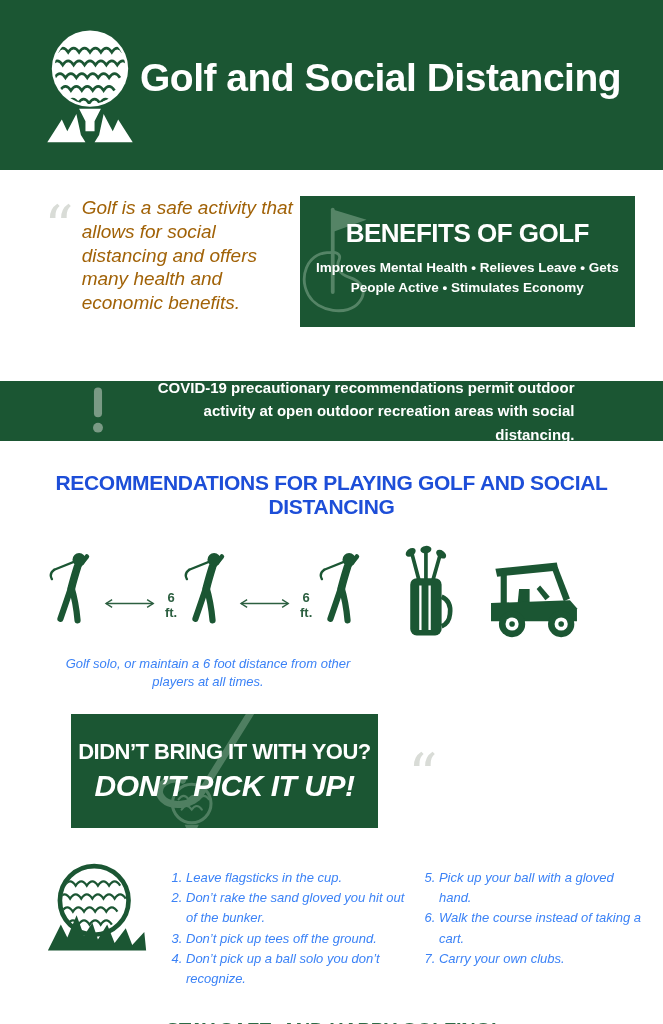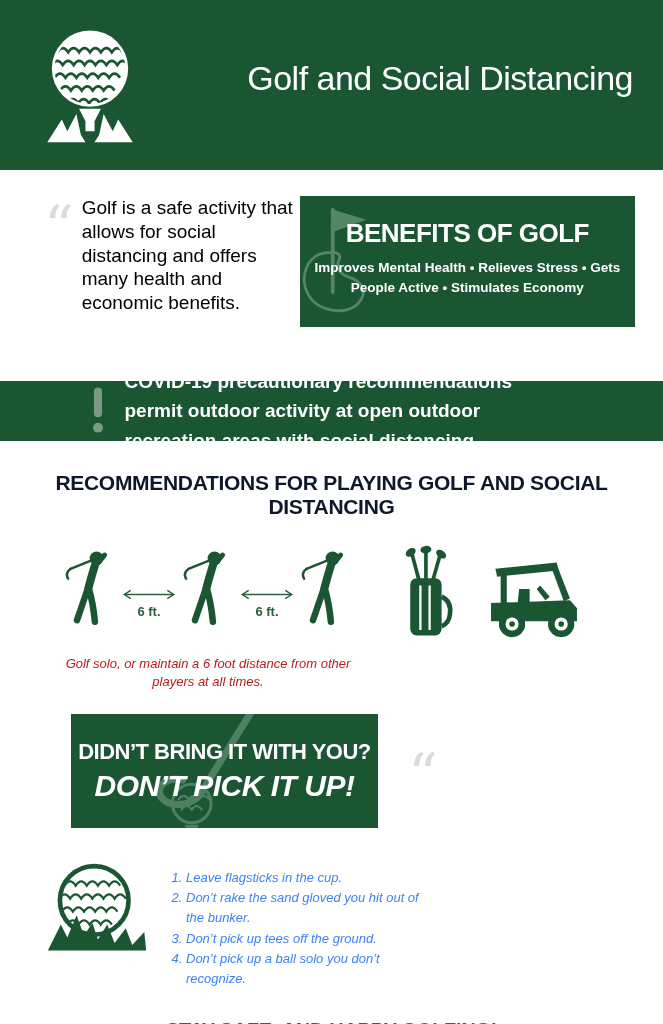--- a/index.html
+++ b/index.html
@@ -3,49 +3,49 @@
 <meta charset="utf-8">
 <style>
   * { margin:0; padding:0; box-sizing:border-box; }
   body { background:#9aa0a6; font-family:"Liberation Sans", sans-serif; }
   .page { width:663px; height:1024px; margin:0 auto; background:#ffffff;
           display:flex; flex-direction:column; overflow:hidden; position:relative; }
 
   
   .header { height:170px; background:#1b5633; display:flex; align-items:center; padding:0 30px 0 40px; flex:none; }
   .header svg { flex:none; }
-  .header-title { flex:1; text-align:right; color:#fff; font-size:34px; font-weight:normal; letter-spacing:-0.5px; padding-bottom:14px; }
+  .header-title { flex:1; text-align:left; color:#fff; font-size:39px; font-weight:bold; letter-spacing:-0.5px; padding-bottom:14px; }
 
   
   .intro { display:flex; align-items:flex-start; padding:26px 28px 0 44px; height:187px; flex:none; }
   .quote { display:flex; }
   .qmark { font-family:"DejaVu Serif", serif; font-size:58px; line-height:0.75; color:#d9dcd7; margin:10px 8px 0 0; flex:none; }
-  .qtext { color:#000000; font-size:19px; line-height:1.25; width:218px; }
+  .qtext { font-style:italic; color:#a16207; font-size:19px; line-height:1.25; width:218px; }
   .benefits { position:relative; margin-left:auto; width:372px; height:131px; background:#1b5633; color:#fff;
               text-align:center; padding:22px 14px 0; overflow:hidden; }
   .benefits-title { font-size:26px; font-weight:bold; letter-spacing:-0.5px; margin-bottom:9px; position:relative; }
   .benefits-items { font-size:13.5px; font-weight:bold; line-height:1.5; position:relative; }
   .wm { position:absolute; opacity:0.5; }
 
   
   .covid { background:#1b5633; height:60px; display:flex; align-items:center; justify-content:center; flex:none; margin-top:24px; }
   .covid svg { margin-right:18px; flex:none; }
-  .covid-text { color:#fff; font-size:19px; font-weight:bold; line-height:1.55; text-align:left; max-width:450px; }
+  .covid-text { color:#fff; font-size:15px; font-weight:bold; line-height:1.55; text-align:right; max-width:450px; }
 
   
   .reco { flex:none; padding:30px 18px 0; }
-  .reco-heading { text-align:center; color:#0f172a; font-size:21px; font-weight:bold; letter-spacing:-0.3px; }
+  .reco-heading { text-align:center; color:#1d4ed8; font-size:21px; font-weight:bold; letter-spacing:-0.3px; }
   .reco-row { display:flex; justify-content:space-between; margin-top:20px; padding:0 22px 0 30px; }
   .reco-col-left { width:320px; }
   .reco-col-right { width:255px; }
   .golfers { display:flex; align-items:center; justify-content:center; height:102px; }
-  .arrowbox { display:flex; flex-direction:column; align-items:center; margin:26px 1px 0; }
+  .arrowbox { display:flex; flex-direction:row; align-items:center; margin:26px 1px 0;text-align:center; }
   .dist-label { color:#2c5f40; font-size:13px; font-weight:bold; margin-top:3px; }
   .vehicles { display:flex; align-items:flex-end; justify-content:center; gap:28px; height:102px; }
-  .caption { font-style:italic; color:#b91c1c; font-size:13px; line-height:1.35; text-align:center; margin-top:14px; }
+  .caption { font-style:italic; color:#3b82f6; font-size:13px; line-height:1.35; text-align:center; margin-top:14px; }
 
   
   .dont-row { display:flex; align-items:center; padding:24px 28px 0 48px; flex:none;margin-left:23px; }
   .dont-box { position:relative; width:307px; height:114px; background:#1b5633; color:#fff; overflow:hidden;
               display:flex; flex-direction:column; justify-content:center; text-align:center; flex:none; }
   .dont-line1 { font-size:22px; font-weight:bold; letter-spacing:-0.5px; position:relative; }
   .dont-line2 { font-size:30px; font-weight:bold; font-style:italic; letter-spacing:-0.5px; margin-top:4px; position:relative; }
   .quote2-wrap { margin-left:30px; }
 
   
@@ -91,21 +91,21 @@
     </div>
     <div class="benefits">
       <svg class="wm" style="left:-4px; top:6px;" width="96" height="122" viewBox="0 0 100 130">
         <g stroke="#8fb29a" fill="none" stroke-width="4" stroke-linecap="round">
           <path d="M38 8 V96"></path>
           <path d="M38 8 L74 19 L38 32 Z" fill="#8fb29a" stroke="none"></path>
           <path d="M32 54 C10 56 2 80 12 99 C22 117 54 122 66 107 C76 94 68 84 55 80 C45 77 41 69 45 61 C47 55 41 53 35 54 Z" stroke-width="3"></path>
         </g>
       </svg>
       <div class="benefits-title">BENEFITS OF GOLF</div>
-      <div class="benefits-items">Improves Mental Health • Relieves Stress • Gets People Active • Stimulates Economy</div>
+      <div class="benefits-items">Improves Mental Health • Relieves Leave • Gets People Active • Stimulates Economy</div>
     </div>
   </div>
 
   <div class="covid">
     <svg width="18" height="48" viewBox="0 0 20 52">
       <g fill="#7a9a85">
         <rect x="5.5" y="0" width="9" height="33" rx="4.5"></rect>
         <circle cx="10" cy="44.5" r="5.5"></circle>
       </g>
     </svg>
@@ -249,17 +249,22 @@
         <path d="M23 70 q6 -9 12 0 q6 -9 12 0 q6 -9 12 0 q6 -9 12 0"></path>
       </g>
       <path d="M2 98 L16 70 L23 84 L33 60 L41 82 L50 68 L56 86 L66 70 L74 90 L86 74 L93 92 L106 78 L108 98 Z" fill="#1b5633"></path>
     </svg>
     <ol class="rules-left">
       <li>Leave flagsticks in the cup.</li>
       <li>Don’t rake the sand gloved you hit out of the bunker.</li>
       <li>Don’t pick up tees off the ground.</li>
       <li>Don’t pick up a ball solo you don’t recognize.</li>
     </ol>
+    <ol class="rules-right" start="5">
+      <li>Pick up your ball with a gloved hand.</li>
+      <li>Walk the course instead of taking a cart.</li>
+      <li>Carry your own clubs.</li>
+    </ol>
   </div>
 
   <div class="closing">STAY SAFE, AND HAPPY GOLFING!</div>
 
 </div>
 
 </body></html>

